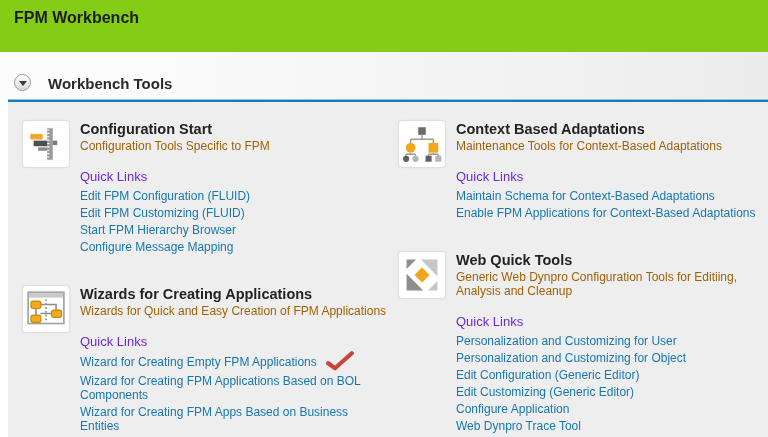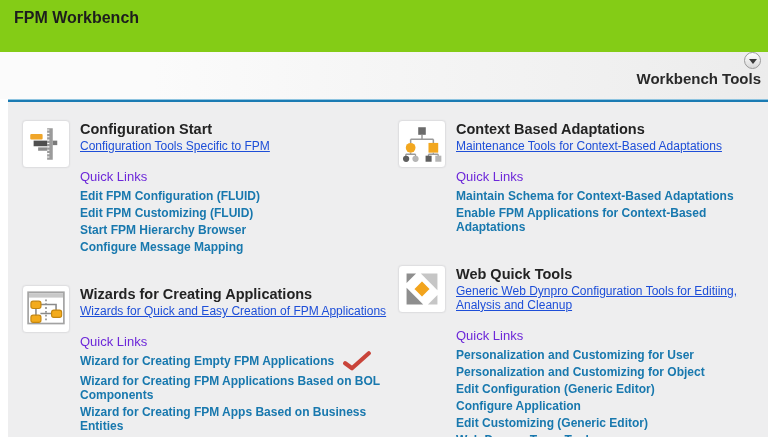--- a/index.html
+++ b/index.html
@@ -2,41 +2,41 @@
 <html><head>
 <meta charset="utf-8">
 <style>
   * { margin:0; padding:0; box-sizing:border-box; }
   html,body { width:768px; height:437px; overflow:hidden; }
   body { font-family:"Liberation Sans", sans-serif; background:#ffffff; }
 
   .app-header { height:52px; background:#84cc16; padding:9px 14px 0 14px; }
   .app-title { font-size:16px; font-weight:bold; color:#1d1d1d; }
 
-  .section-bar { height:47px; background:linear-gradient(to right,#fbfbfb 20%, #ececec); display:flex; align-items:flex-end; padding:0 7px 7px 14px;flex-direction:column; }
+  .section-bar { height:47px; background:linear-gradient(to right,#fbfbfb 20%, #ececec); display:flex; align-items:flex-end; padding:0 16px 7px 14px; }
   .collapse-btn { width:17px; height:17px; border-radius:50%; border:1px solid #9a9a9a;
     background:linear-gradient(#ffffff,#d8d8d8); display:flex; align-items:center; justify-content:center;
     cursor:pointer; margin-bottom:1px; }
   .tri-down { width:0; height:0; border-left:4px solid transparent; border-right:4px solid transparent; border-top:5px solid #3a3a3a; margin-top:1px; }
   .section-title { font-size:15px; font-weight:bold; color:#2a2a2a; margin-left:17px; }
 
   .section-divider { margin-left:8px; height:3px; background:#1b7bb3; border-top:1px solid #8ec4e0; }
 
   .content { margin-left:8px; height:335px; background:#eeeeef; display:flex; padding:18px 8px 0 14px; }
   .col-left { width:368px; flex:none; }
   .col-right { flex:1; padding-left:8px; min-width:0; }
 
   .group { display:flex; gap:10px; margin-bottom:28px; }
   .icon-tile { width:48px; height:48px; flex:none; background:#ffffff; border:1px solid #dfdfe1;
     border-radius:4px; box-shadow:0 0 2px rgba(0,0,0,.05); display:flex; align-items:center; justify-content:center; }
   .group-body { flex:1; min-width:0; padding-top:1px; }
   .group-title { font-size:14.5px; font-weight:bold; color:#232323; }
-  .group-subtitle { font-size:12px; color:#1d4ed8; margin-top:3px; line-height:1.16; max-width:308px;text-decoration:underline; }
+  .group-subtitle { font-size:12px; color:#a16207; margin-top:3px; line-height:1.16; max-width:308px; }
   .quick-links-label { font-size:13px; color:#6d28d9; margin-top:15px; margin-bottom:5px; }
-  .link-row { margin-bottom:3px; display:flex; gap:8px;font-weight:bold; }
+  .link-row { margin-bottom:3px; display:flex; align-items:center; gap:8px; }
   a.quick-link { font-size:12px; line-height:1.17; color:#1878ae; text-decoration:none; cursor:pointer; }
   .check-svg { width:30px; height:20px; flex:none; margin-top:-3px; }
 </style>
 </head>
 <body>
 
 <div class="app-header">
   <div class="app-title">FPM Workbench</div>
 </div>
 
@@ -165,24 +165,24 @@
             <div class="link-row">
               <a class="quick-link" href="javascript:void(0)">Personalization and Customizing for User</a>
             </div>
             <div class="link-row">
               <a class="quick-link" href="javascript:void(0)">Personalization and Customizing for Object</a>
             </div>
             <div class="link-row">
               <a class="quick-link" href="javascript:void(0)">Edit Configuration (Generic Editor)</a>
             </div>
             <div class="link-row">
-              <a class="quick-link" href="javascript:void(0)">Configure Application</a>
+              <a class="quick-link" href="javascript:void(0)">Edit Customizing (Generic Editor)</a>
             </div>
             <div class="link-row">
-              <a class="quick-link" href="javascript:void(0)">Edit Customizing (Generic Editor)</a>
+              <a class="quick-link" href="javascript:void(0)">Configure Application</a>
             </div>
             <div class="link-row">
               <a class="quick-link" href="javascript:void(0)">Web Dynpro Trace Tool</a>
             </div>
             <div class="link-row">
               <a class="quick-link" href="javascript:void(0)">Analyze Application or Application Configuration</a>
             </div>
           </div>
     </div>
   </div>

